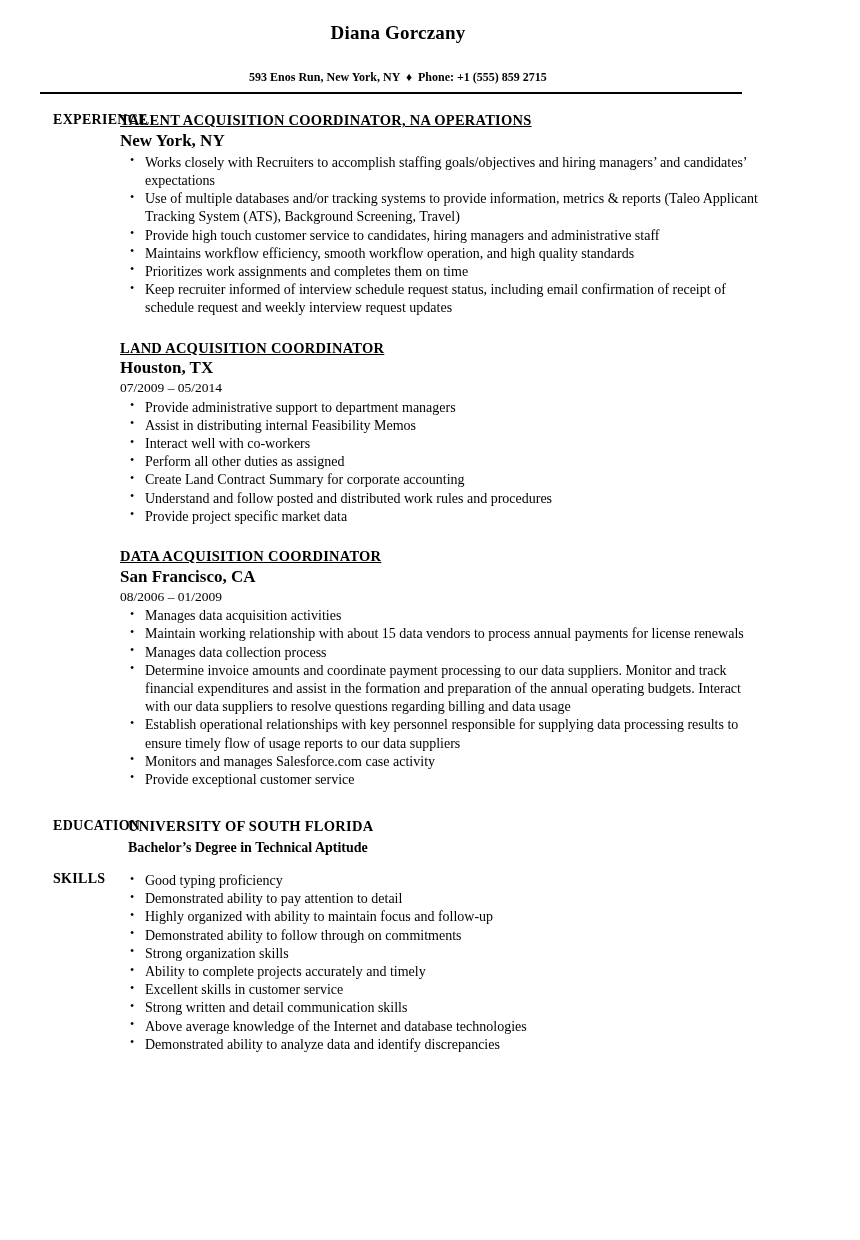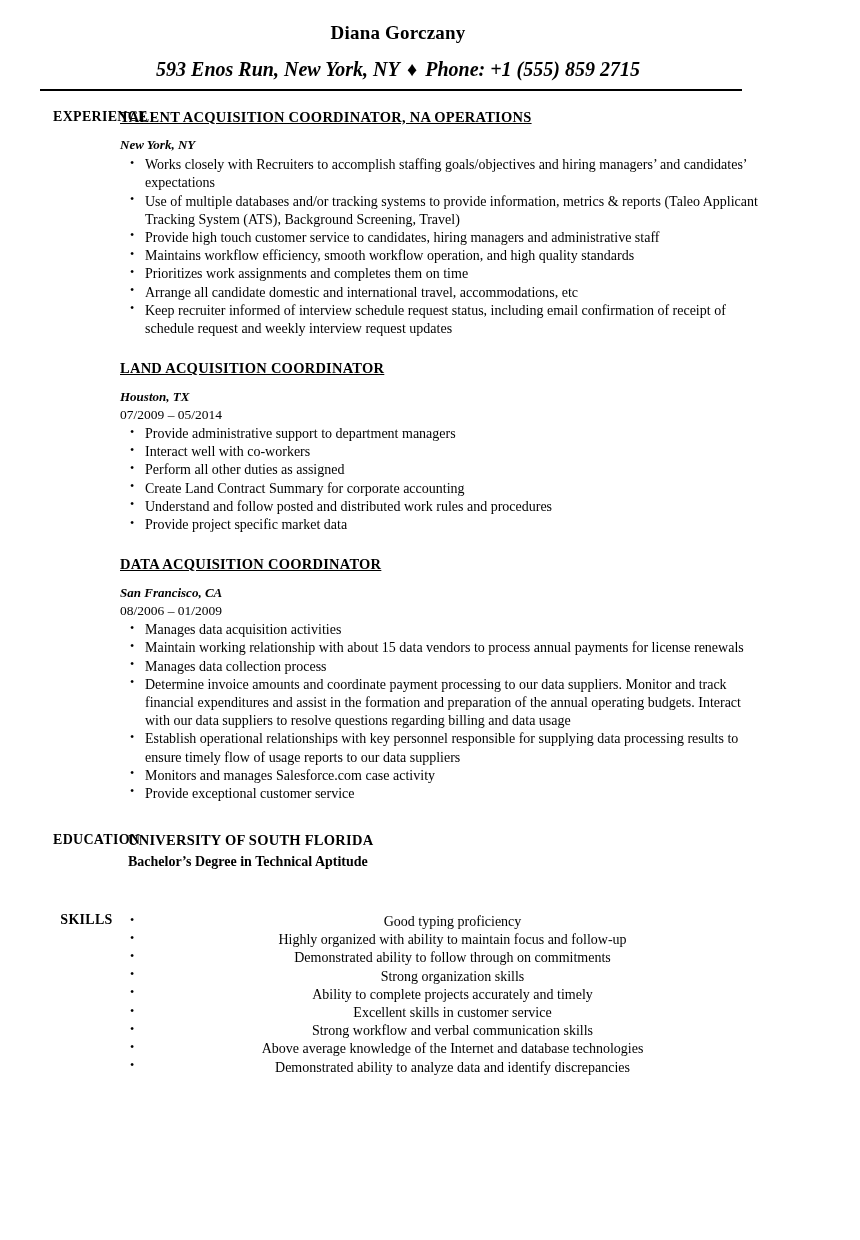--- a/index.html
+++ b/index.html
@@ -28,25 +28,24 @@
     padding-top: 22px;
     text-align: center;
   }
   .cand-name {
     font-size: 19px;
     font-weight: bold;
     letter-spacing: 0.2px;
     line-height: 1.2;
   }
   .cand-contact {
-    font-size: 20px;
-    font-weight: bold;
-    margin-top: 12px;
+    font-size: 12px;
+    font-weight: bold;
+    margin-top: 25px;
     line-height: 1.2;
-    font-style: italic;
   }
   .diamond {
     font-weight: bold;
     padding: 0 3px;
   }
   .rule {
     margin: 8px 54px 0 40px;
     border-top: 2.4px solid #000;
     height: 0;
   }
@@ -67,39 +66,38 @@
     line-height: 1.25;
   }
   .sec-body {
     flex: 1;
     padding-right: 36px;
     box-sizing: border-box;
   }
 
   #experience-section { margin-top: 17px; }
   #education-section  { margin-top: 28px; gap: 8px; }
-  #skills-section     { margin-top: 40px; text-align: center; }
+  #skills-section     { margin-top: 13px; }
 
   
   .job { margin-bottom: 0; }
   .job + .job { margin-top: 21px; }
 
   .job-title {
     font-size: 14.5px;
     font-weight: bold;
     letter-spacing: 0.25px;
     line-height: 1.28;
     text-decoration: underline;
   }
   .job-location {
-    font-size: 13px;
-    font-weight: bold;
-    line-height: 1.3;
-    margin-top: 11px;
-    font-style: italic;
+    font-size: 17px;
+    font-weight: bold;
+    line-height: 1.3;
+    margin-top: 0;
   }
   .job-dates {
     font-size: 13.5px;
     line-height: 1.3;
     margin-top: 0px;
   }
 
   
   ul.bullets {
     list-style: none;
@@ -159,31 +157,31 @@
 
       <div class="job">
         <div class="job-title">TALENT ACQUISITION COORDINATOR, NA OPERATIONS</div>
         <div class="job-location">New York, NY</div>
         <ul class="bullets">
           <li>Works closely with Recruiters to accomplish staffing goals/objectives and hiring managers’ and candidates’ expectations</li>
           <li>Use of multiple databases and/or tracking systems to provide information, metrics &amp; reports (Taleo Applicant Tracking System (ATS), Background Screening, Travel)</li>
           <li>Provide high touch customer service to candidates, hiring managers and administrative staff</li>
           <li>Maintains workflow efficiency, smooth workflow operation, and high quality standards</li>
           <li>Prioritizes work assignments and completes them on time</li>
-          <li>Arrange all candidate domestic and international travel, accommodations, etc</li>
           <li>Keep recruiter informed of interview schedule request status, including email confirmation of receipt of schedule request and weekly interview request updates</li>
         </ul>
       </div>
 
       <div class="job">
         <div class="job-title">LAND ACQUISITION COORDINATOR</div>
         <div class="job-location">Houston, TX</div>
         <div class="job-dates">07/2009 – 05/2014</div>
         <ul class="bullets">
           <li>Provide administrative support to department managers</li>
+          <li>Assist in distributing internal Feasibility Memos</li>
           <li>Interact well with co-workers</li>
           <li>Perform all other duties as assigned</li>
           <li>Create Land Contract Summary for corporate accounting</li>
           <li>Understand and follow posted and distributed work rules and procedures</li>
           <li>Provide project specific market data</li>
         </ul>
       </div>
 
       <div class="job">
         <div class="job-title">DATA ACQUISITION COORDINATOR</div>
@@ -209,25 +207,26 @@
       <div class="edu-school">UNIVERSITY OF SOUTH FLORIDA</div>
       <div class="edu-degree">Bachelor’s Degree in Technical Aptitude</div>
     </div>
   </div>
 
   <div class="section" id="skills-section">
     <div class="sec-label">SKILLS</div>
     <div class="sec-body">
       <ul class="bullets">
         <li>Good typing proficiency</li>
+        <li>Demonstrated ability to pay attention to detail</li>
         <li>Highly organized with ability to maintain focus and follow-up</li>
         <li>Demonstrated ability to follow through on commitments</li>
         <li>Strong organization skills</li>
         <li>Ability to complete projects accurately and timely</li>
         <li>Excellent skills in customer service</li>
-        <li>Strong workflow and verbal communication skills</li>
+        <li>Strong written and detail communication skills</li>
         <li>Above average knowledge of the Internet and database technologies</li>
         <li>Demonstrated ability to analyze data and identify discrepancies</li>
       </ul>
     </div>
   </div>
 
 </div>
 
 </body></html>

